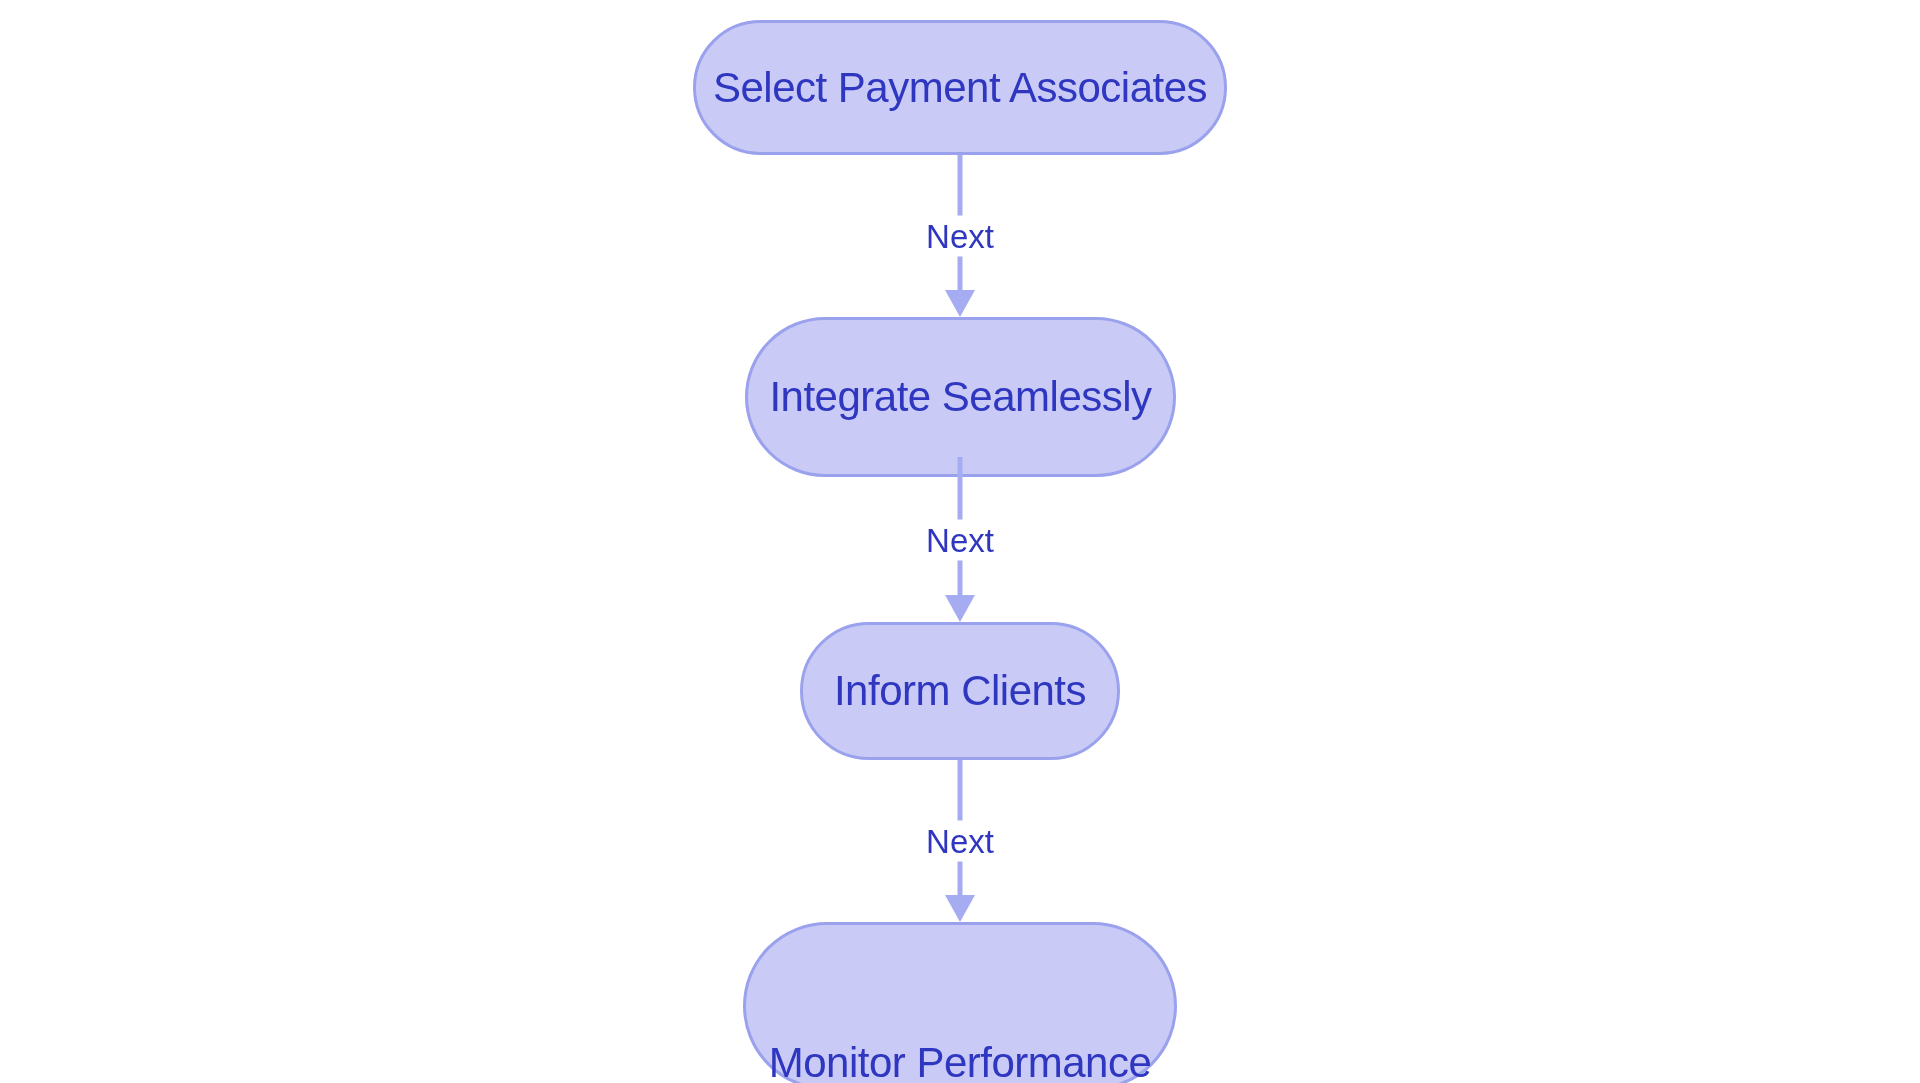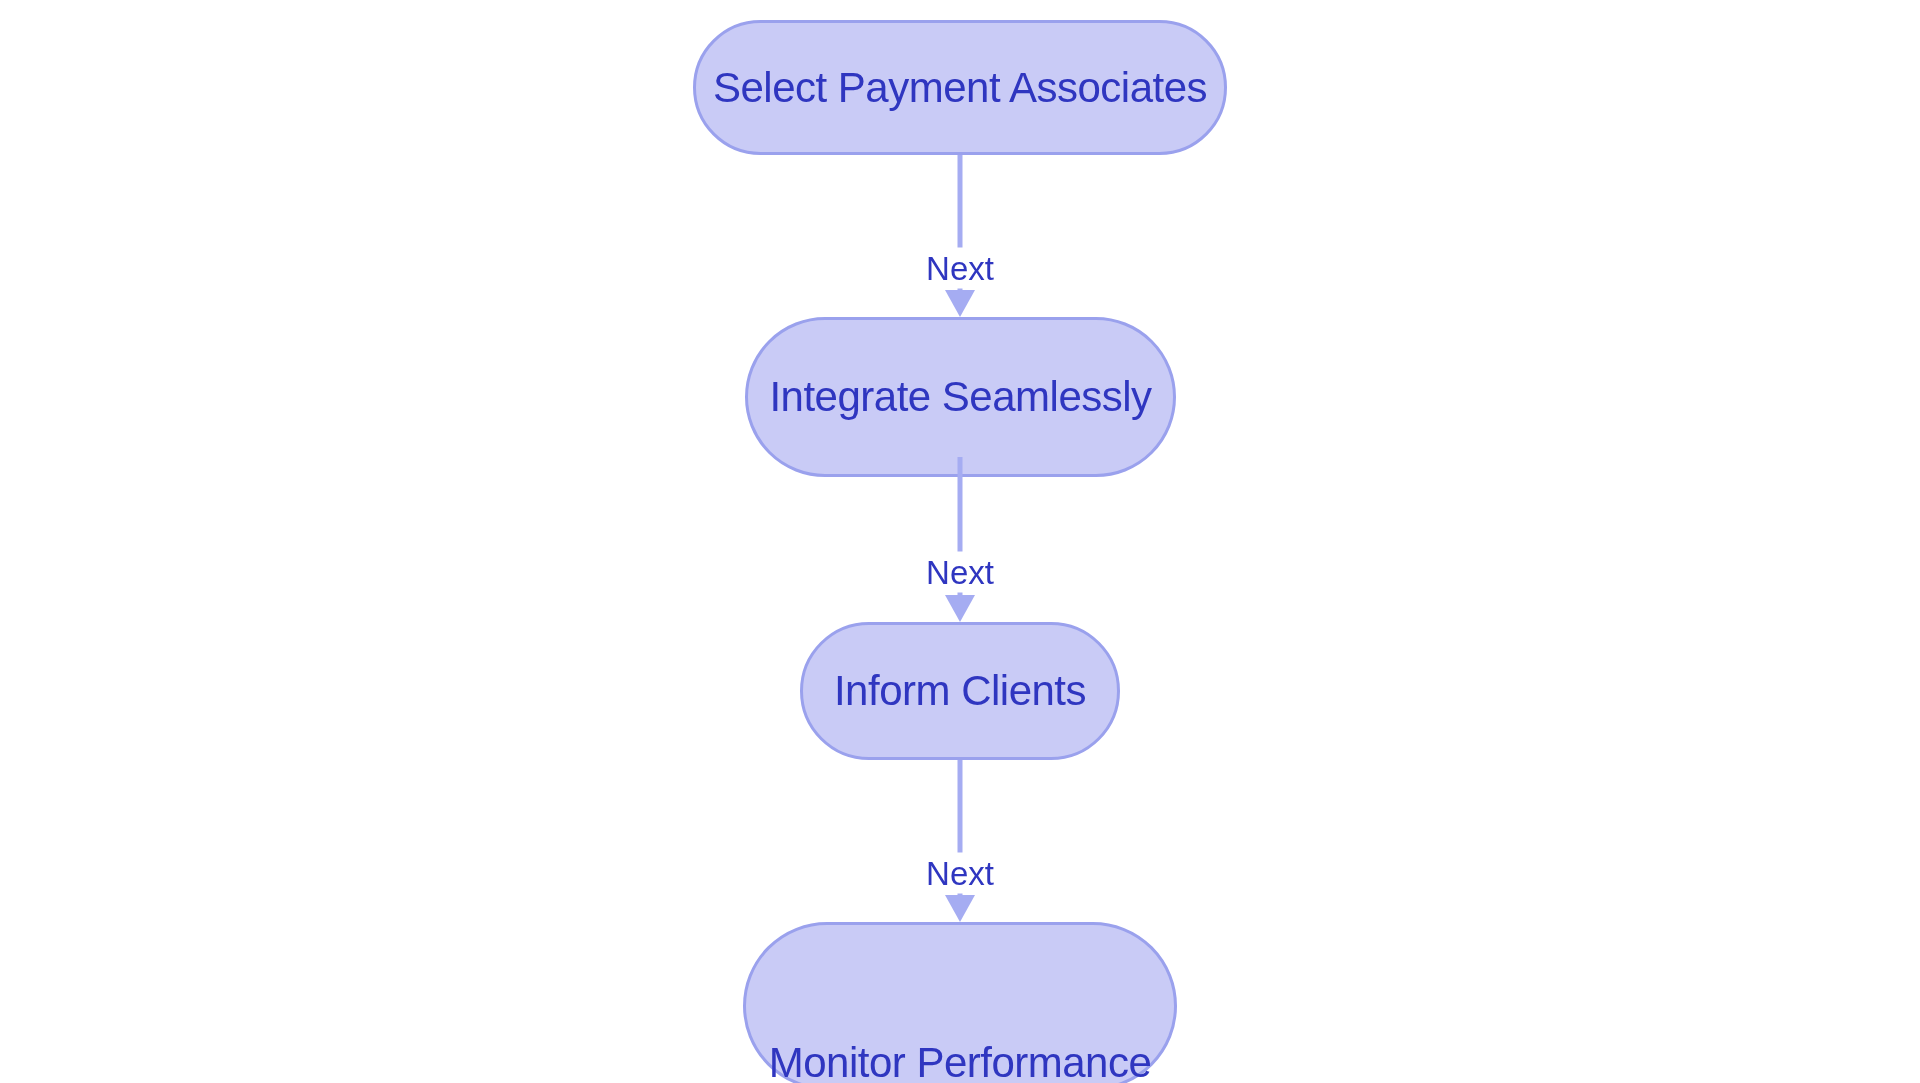--- a/index.html
+++ b/index.html
@@ -66,21 +66,20 @@
   .edge-label {
     position: absolute;
     left: 50%;
     top: 50%;
     transform: translate(-50%, -50%);
     background: #ffffff;
     padding: 4px 10px;
     color: #2f36c0;
     font-size: 33px;
     line-height: 1;
-    margin-top: 32px;
   }
 </style>
 </head>
 <body>
 
 <div class="canvas">
 
   <div class="flow-node" id="node-1">
     <span>Select Payment Associates</span>
   </div>

